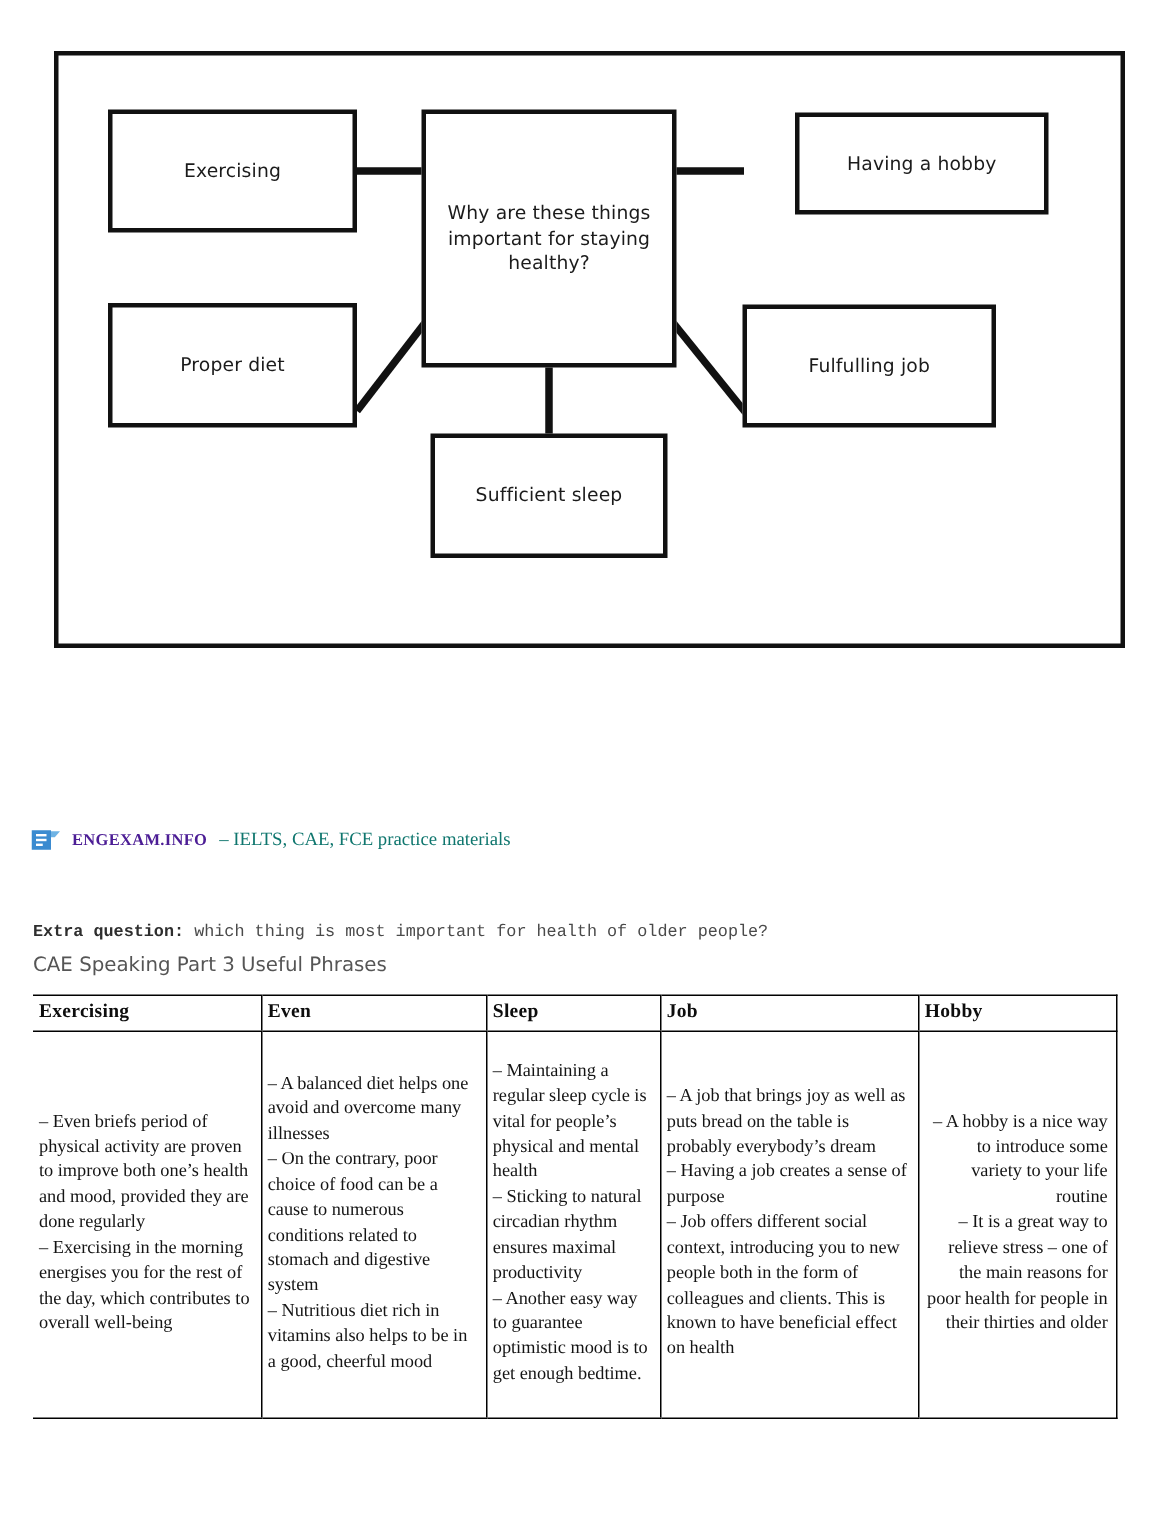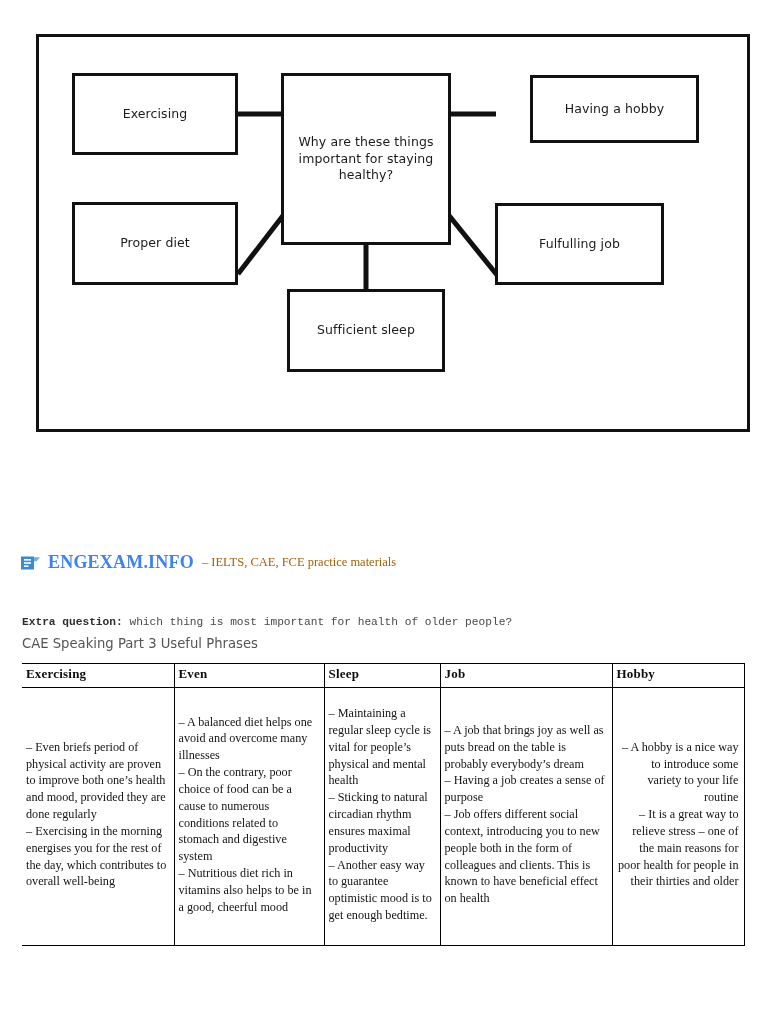--- a/index.html
+++ b/index.html
@@ -75,28 +75,28 @@
   }
   #brand-icon {
     width: 19px;
     height: 14px;
     display: block;
     flex: none;
   }
   #brand-name {
     font-family: "Liberation Serif", serif;
     font-weight: bold;
-    font-size: 18px;
-    color: #3b82f6;
+    font-size: 11px;
+    color: #4c1d95;
     letter-spacing: 0.2px;
   }
   #brand-tagline {
     font-family: "Liberation Serif", serif;
     font-size: 12.5px;
-    color: #a16207;
+    color: #0f766e;
     text-align: center;
   }
 
   
   #extra-question-line {
     position: absolute;
     left: 22px;
     top: 616px;
     font-family: Liberation Mono, monospace;
     font-size: 11.2px;

